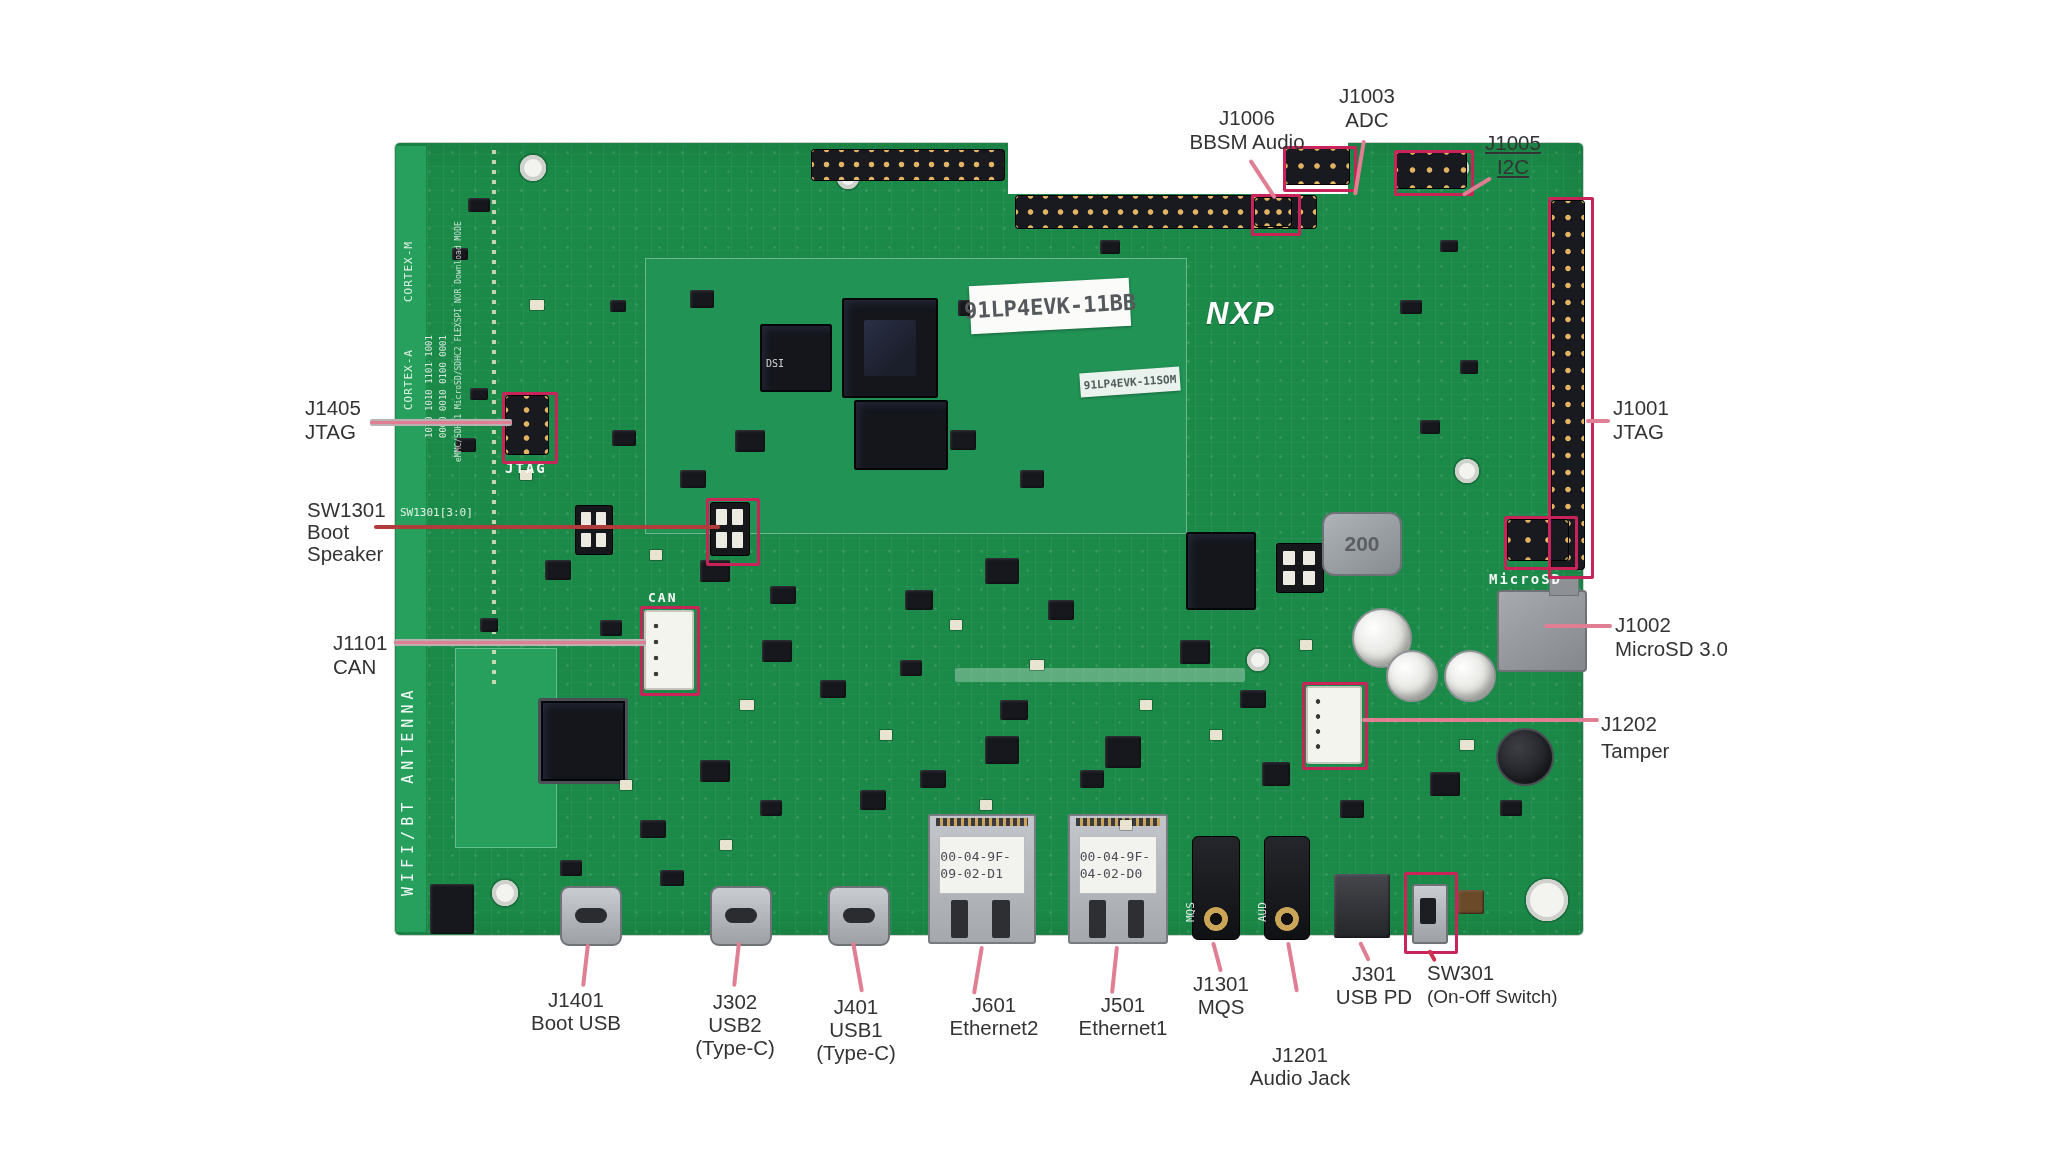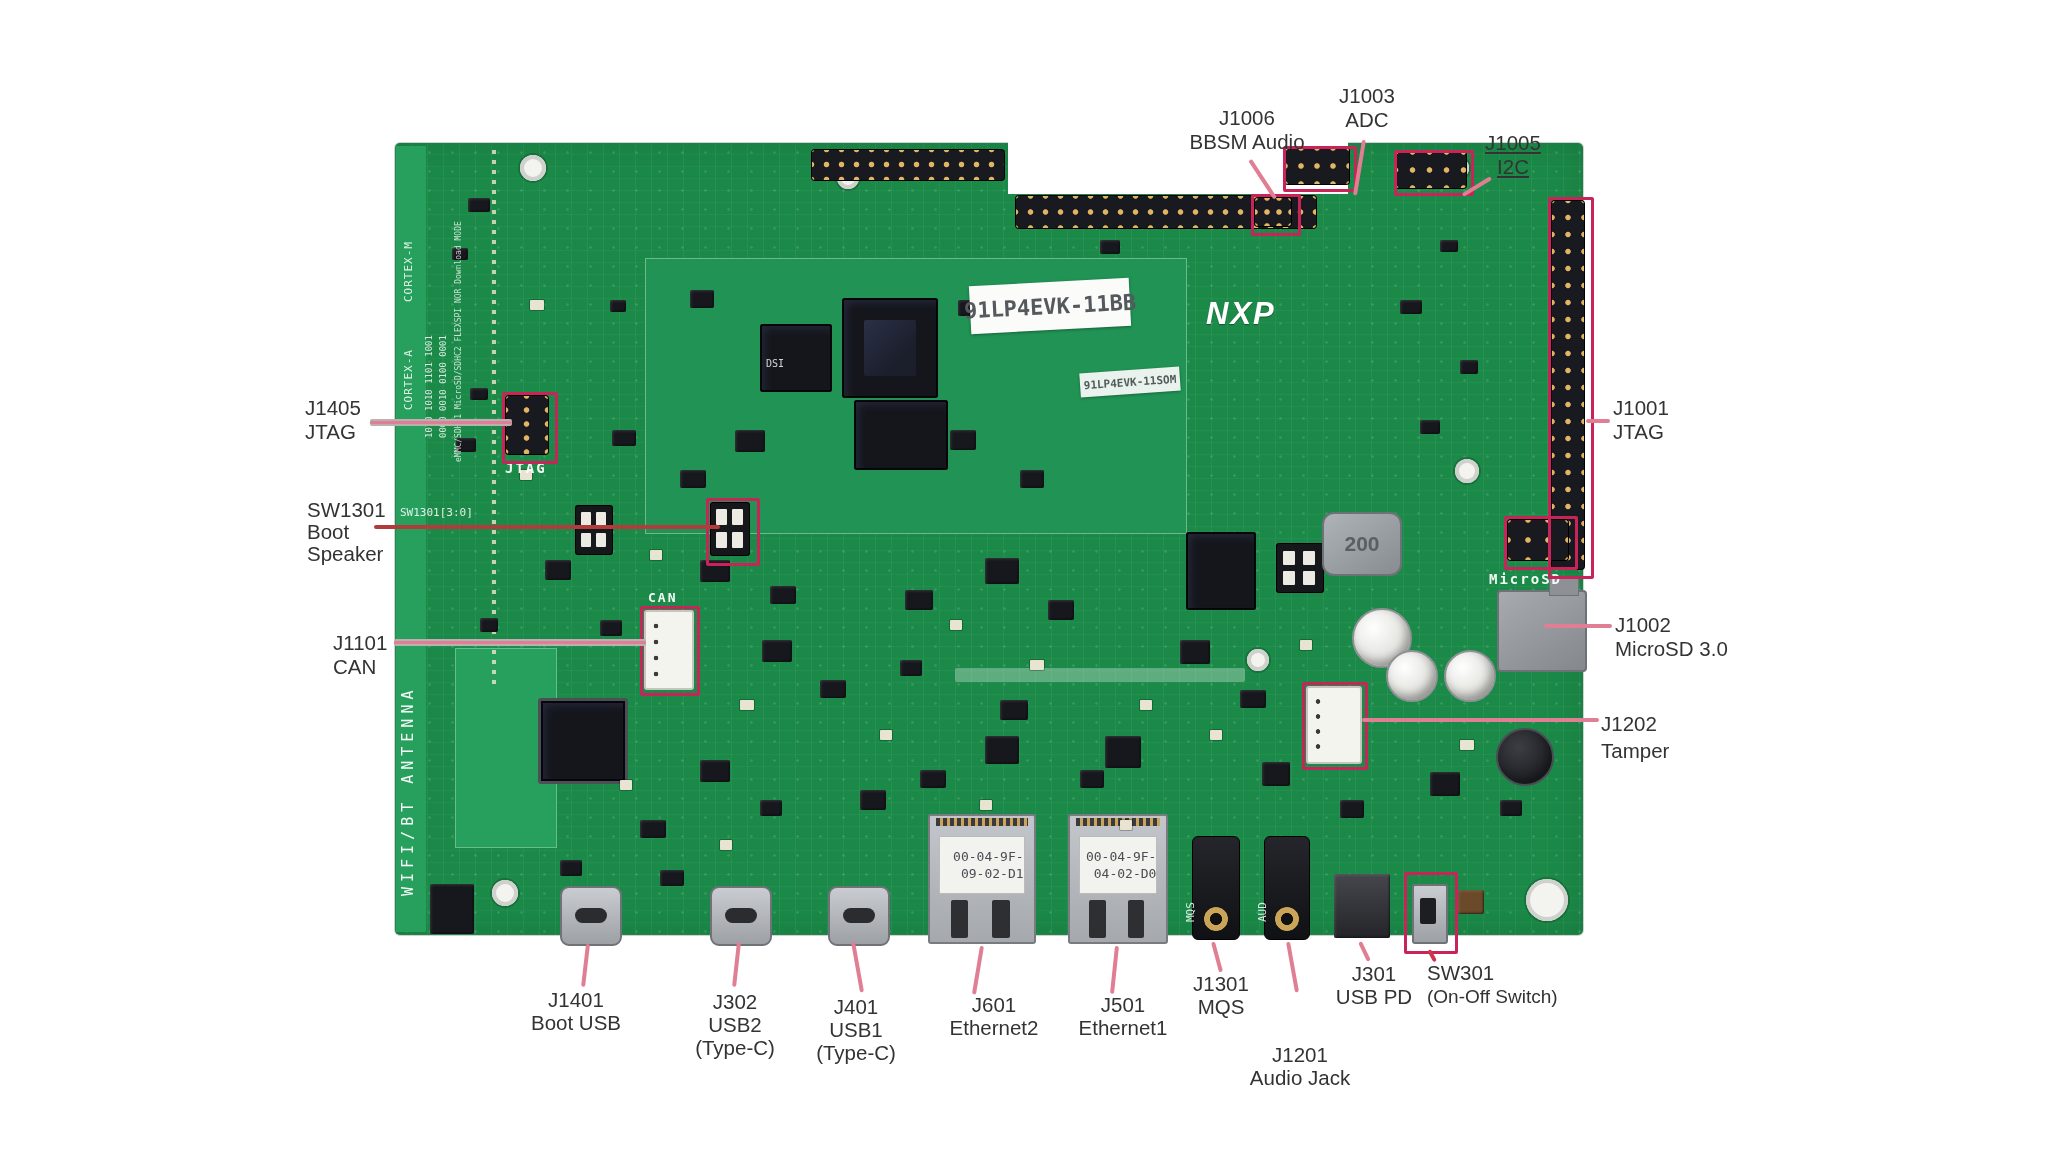--- a/index.html
+++ b/index.html
@@ -38,21 +38,21 @@
   .whiteconn{position:absolute;background:#f4f4ee;border:2px solid #c6c6be;border-radius:3px;z-index:3;}
   .pinstripe{position:absolute;z-index:4;background-image:radial-gradient(circle,#3a3a38 2px,rgba(0,0,0,0) 2.6px);}
   .usbc{position:absolute;background:linear-gradient(180deg,#c9ccd0,#9da1a6);border:2px solid #6f7277;
         border-radius:9px;z-index:3;}
   .usbc-slot{position:absolute;left:22%;top:36%;width:56%;height:26%;background:#2a2c30;border-radius:8px;}
   .rj45{position:absolute;background:linear-gradient(180deg,#c3c6ca,#a5a9ae);border:2px solid #787c81;
         border-radius:3px;z-index:3;}
   .rj45-pins{position:absolute;left:6%;top:2px;width:88%;height:8px;background:
         repeating-linear-gradient(90deg,#3a3b3e 0 4px,#c9a45a 4px 7px);}
   .maclabel{position:absolute;left:9%;top:16%;width:80%;height:44%;background:#f2f2ee;border:1px solid #bbb;
-        display:flex;flex-direction:column;align-items:flex-end;justify-content:center;
+        display:flex;flex-direction:column;align-items:flex-start;justify-content:center;
         font-family:"DejaVu Sans Mono",monospace;font-size:13px;line-height:17px;color:#4a4d52;z-index:4;}
   .rj45-slot{position:absolute;bottom:4px;width:17%;height:30%;background:#2e2f33;border-radius:2px;}
   .audiojack{position:absolute;background:linear-gradient(180deg,#25262b,#101114);border-radius:6px;z-index:3;
         border:1px solid #000;}
   .jackring{position:absolute;left:50%;bottom:8px;width:24px;height:24px;transform:translateX(-50%);
         border-radius:50%;background:radial-gradient(circle,#111 35%,#caa457 36% 70%,#6e5a2c 71%);}
   .redbox{position:absolute;border:3px solid #c8245a;z-index:5;border-radius:2px;}
   .leader{position:absolute;height:4px;background:#e07e93;transform-origin:0 50%;z-index:6;border-radius:2px;}
   .leader.gray{background:#b9b0b2;height:7px;}
   .leader.dred{background:#b23b3b;}

